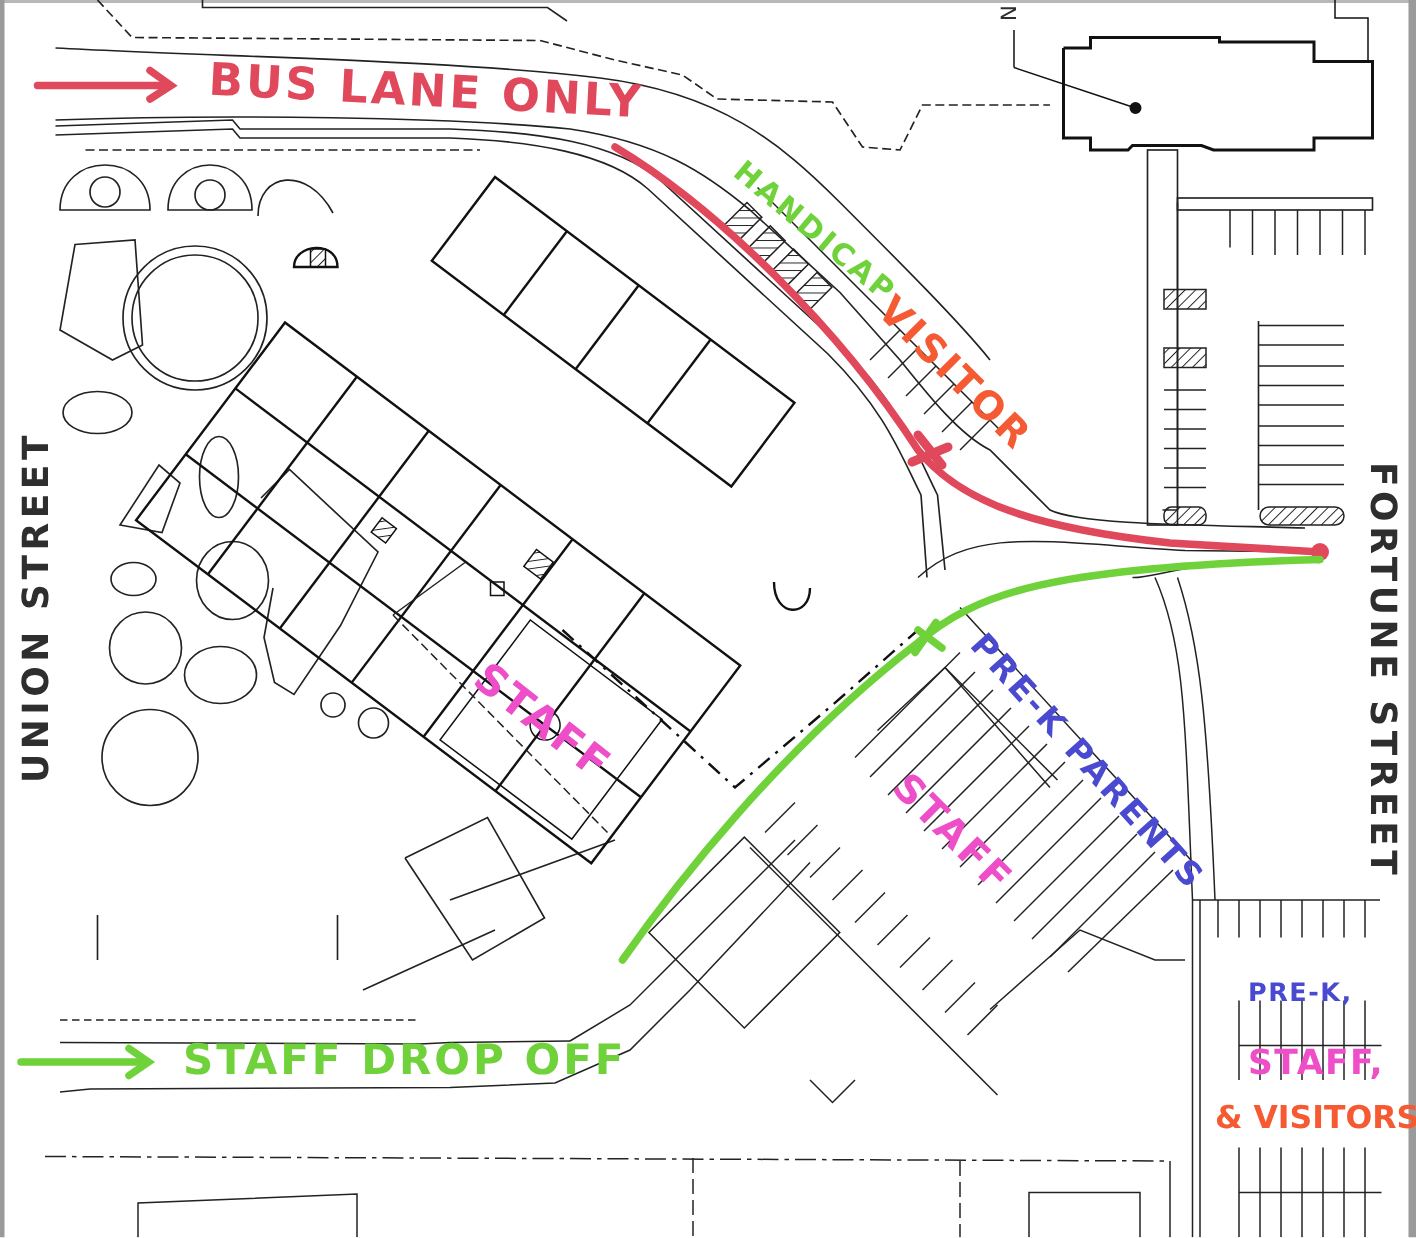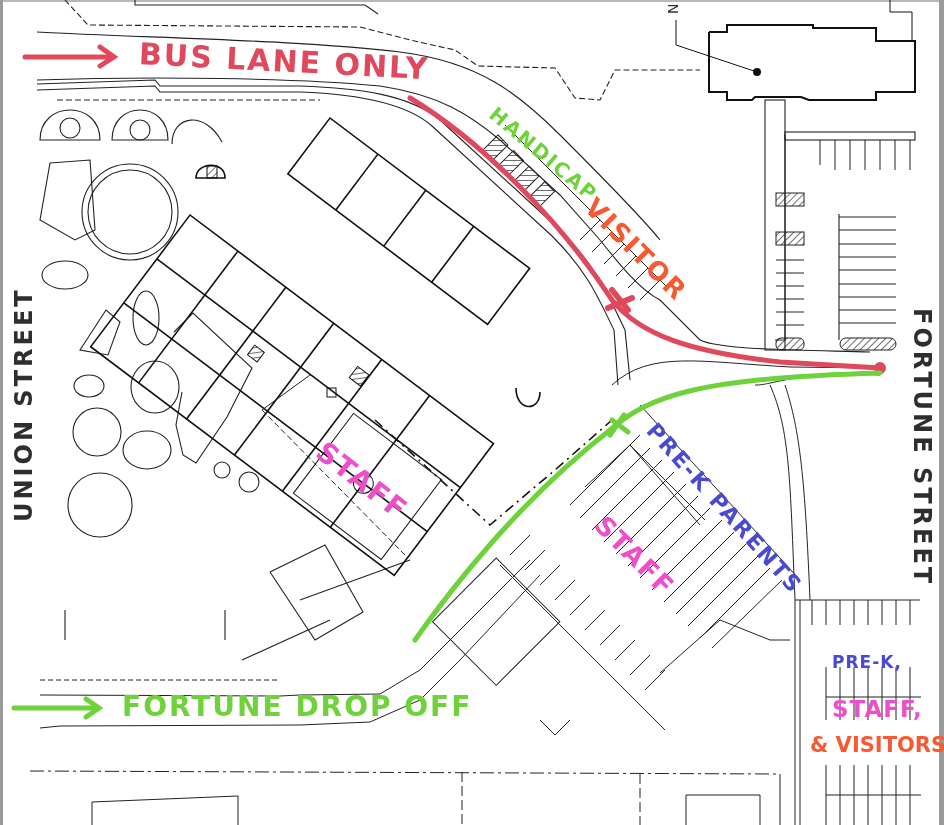--- a/index.html
+++ b/index.html
@@ -265,21 +265,21 @@
     <line x1="14" y1="708" x2="97" y2="708"></line>
     <polyline points="86,699 99,708 86,717"></polyline>
     <path d="M415,640 C450,590 520,500 610,430 C650,395 700,378 880,373"></path>
     <line x1="612" y1="420" x2="628" y2="432"></line>
     <line x1="610" y1="435" x2="624" y2="415"></line>
   </g>
 </svg>
 
 <div class="lbl red" style="left:140px; top:36px; font-size:30px; transform: rotate(3deg);">BUS LANE ONLY</div>
 
-<div class="lbl green" style="left:122px; top:690px; font-size:28px;">FORTUNE DROP OFF</div>
+<div class="lbl green" style="left:122px; top:690px; font-size:28px;">STAFF DROP OFF</div>
 
 <div class="lbl green" style="left:500px; top:102px; font-size:20px; transform: rotate(40deg);">HANDICAP</div>
 
 <div class="lbl orange" style="left:600px; top:192px; font-size:26px; transform: rotate(45deg);">VISITOR</div>
 
 <div class="lbl pink" style="left:330px; top:435px; font-size:28px; transform: rotate(38deg);">STAFF</div>
 
 <div class="lbl blue" style="left:660px; top:418px; font-size:22px; transform: rotate(48deg);">PRE-K PARENTS</div>
 
 <div class="lbl pink" style="left:610px; top:510px; font-size:26px; transform: rotate(45deg);">STAFF</div>

